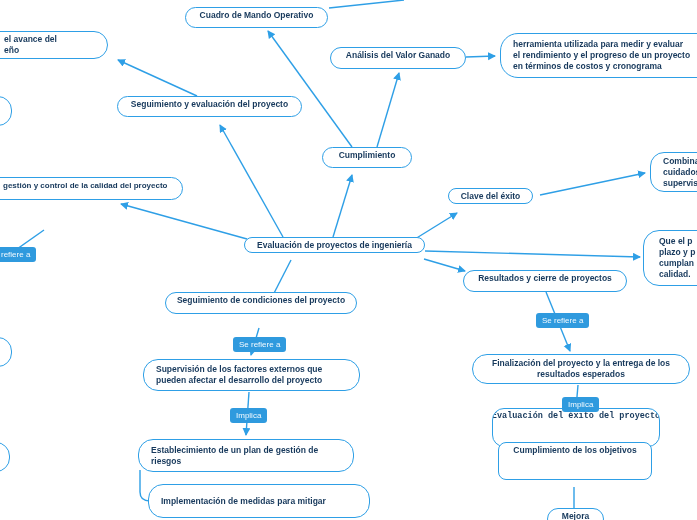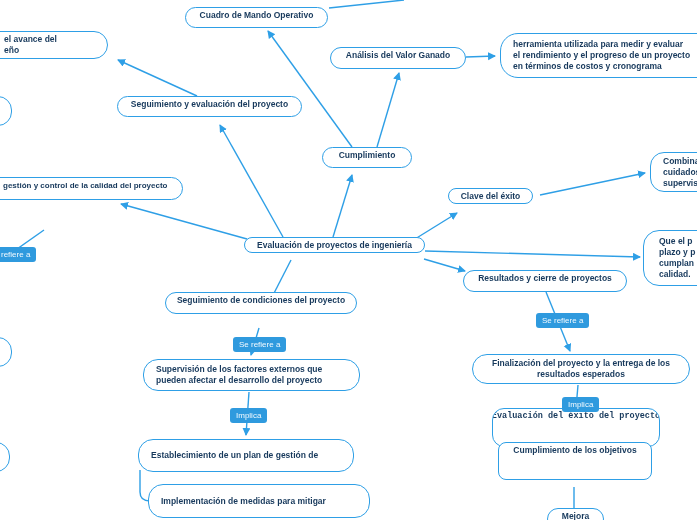--- a/index.html
+++ b/index.html
@@ -125,20 +125,21 @@
     <span>Seguimiento de condiciones del proyecto</span>
   </div>
 
   <div class="node multi" style="left:143px;top:359px;width:217px;height:32px;">
     <span class="nline">Supervisión de los factores externos que</span>
     <span class="nline">pueden afectar el desarrollo del proyecto</span>
   </div>
 
   <div class="node multi" style="left:138px;top:439px;width:216px;height:33px;">
     <span class="nline">Establecimiento de un plan de gestión de</span>
+    <span class="nline">riesgos</span>
   </div>
 
   <div class="node multi" style="left:148px;top:484px;width:222px;height:34px;">
     <span class="nline">Implementación de medidas para mitigar</span>
   </div>
 
   <div class="node multi" style="left:472px;top:354px;width:218px;height:30px;align-items:center;">
     <span class="nline">Finalización del proyecto y la entrega de los</span>
     <span class="nline">resultados esperados</span>
   </div>

